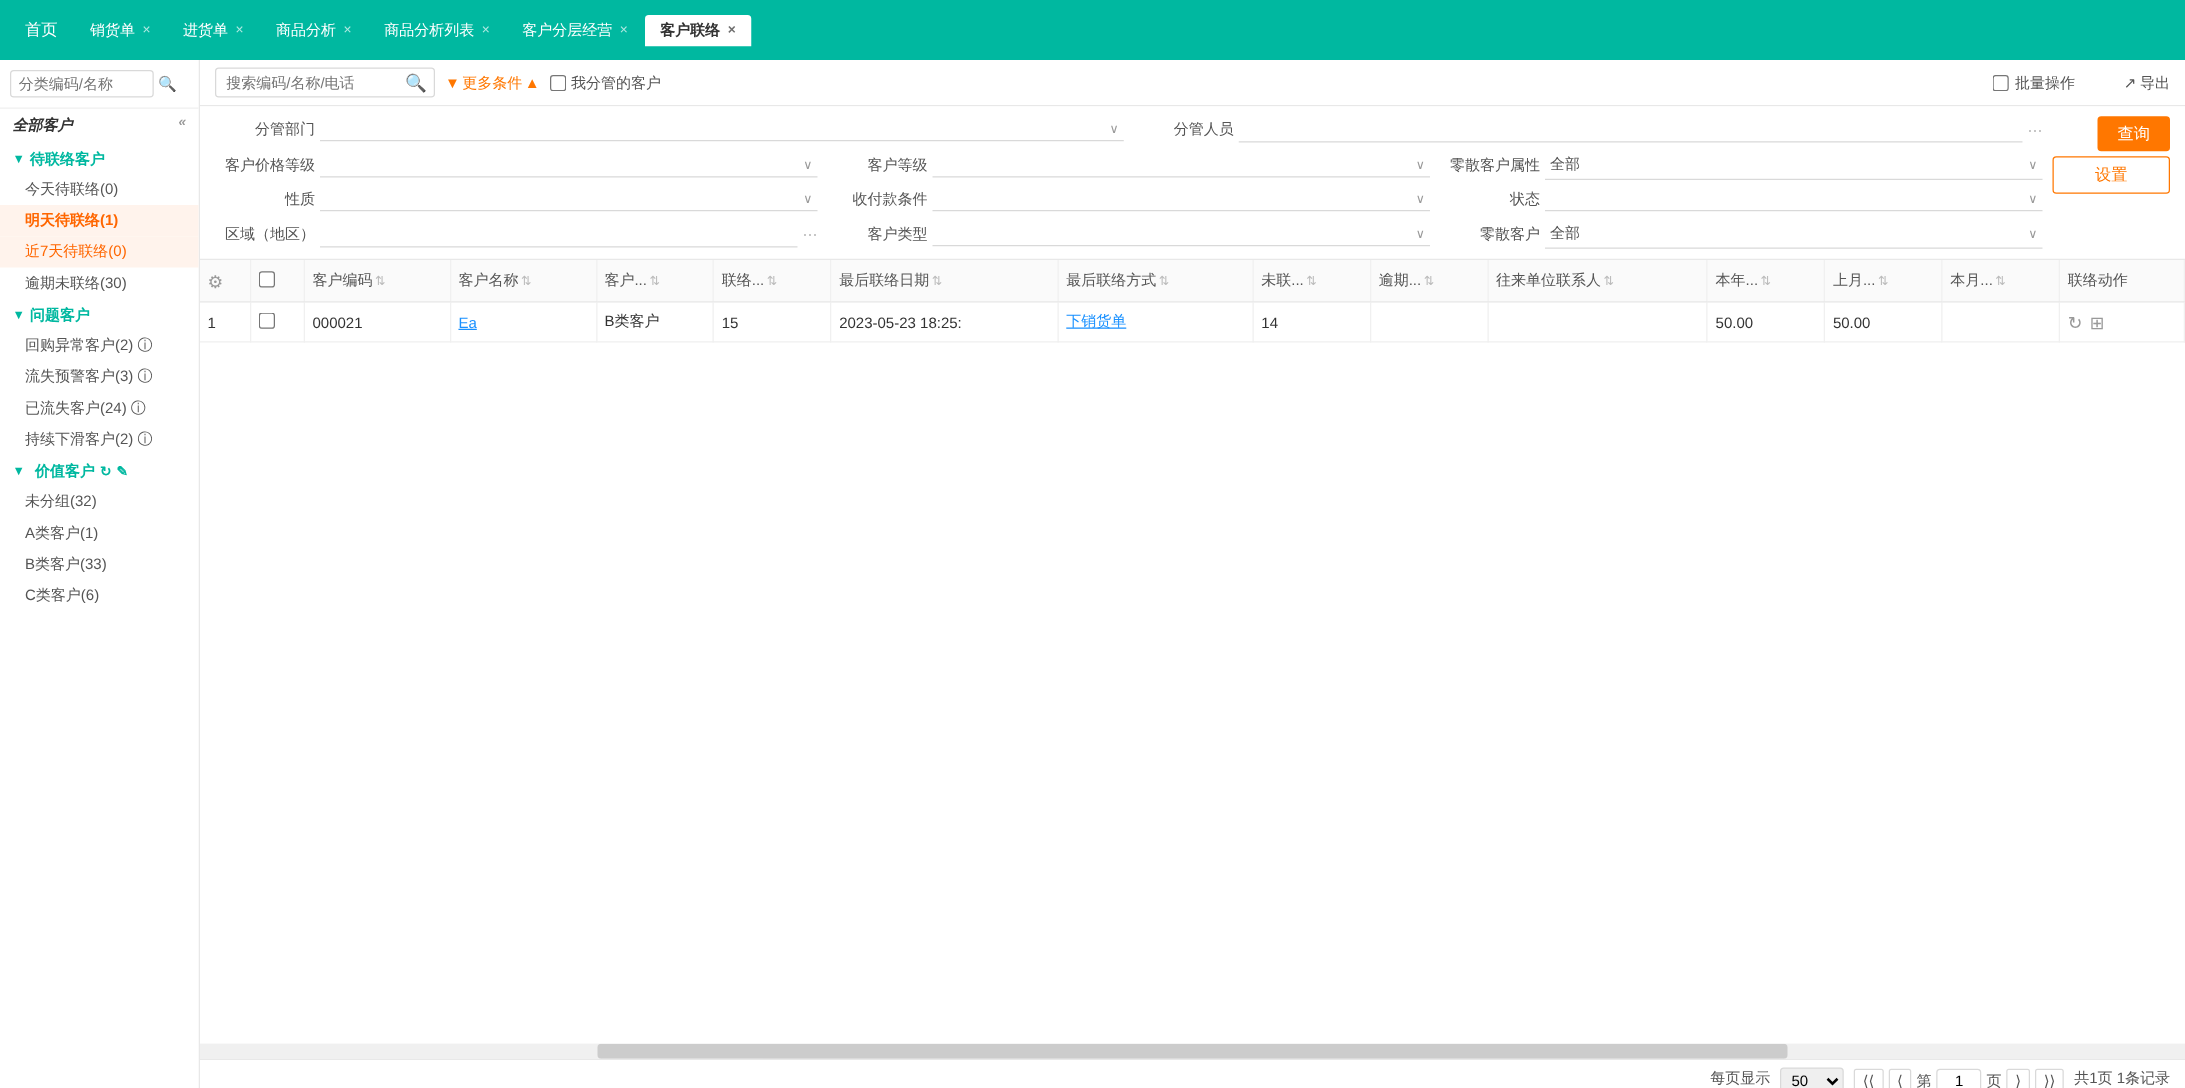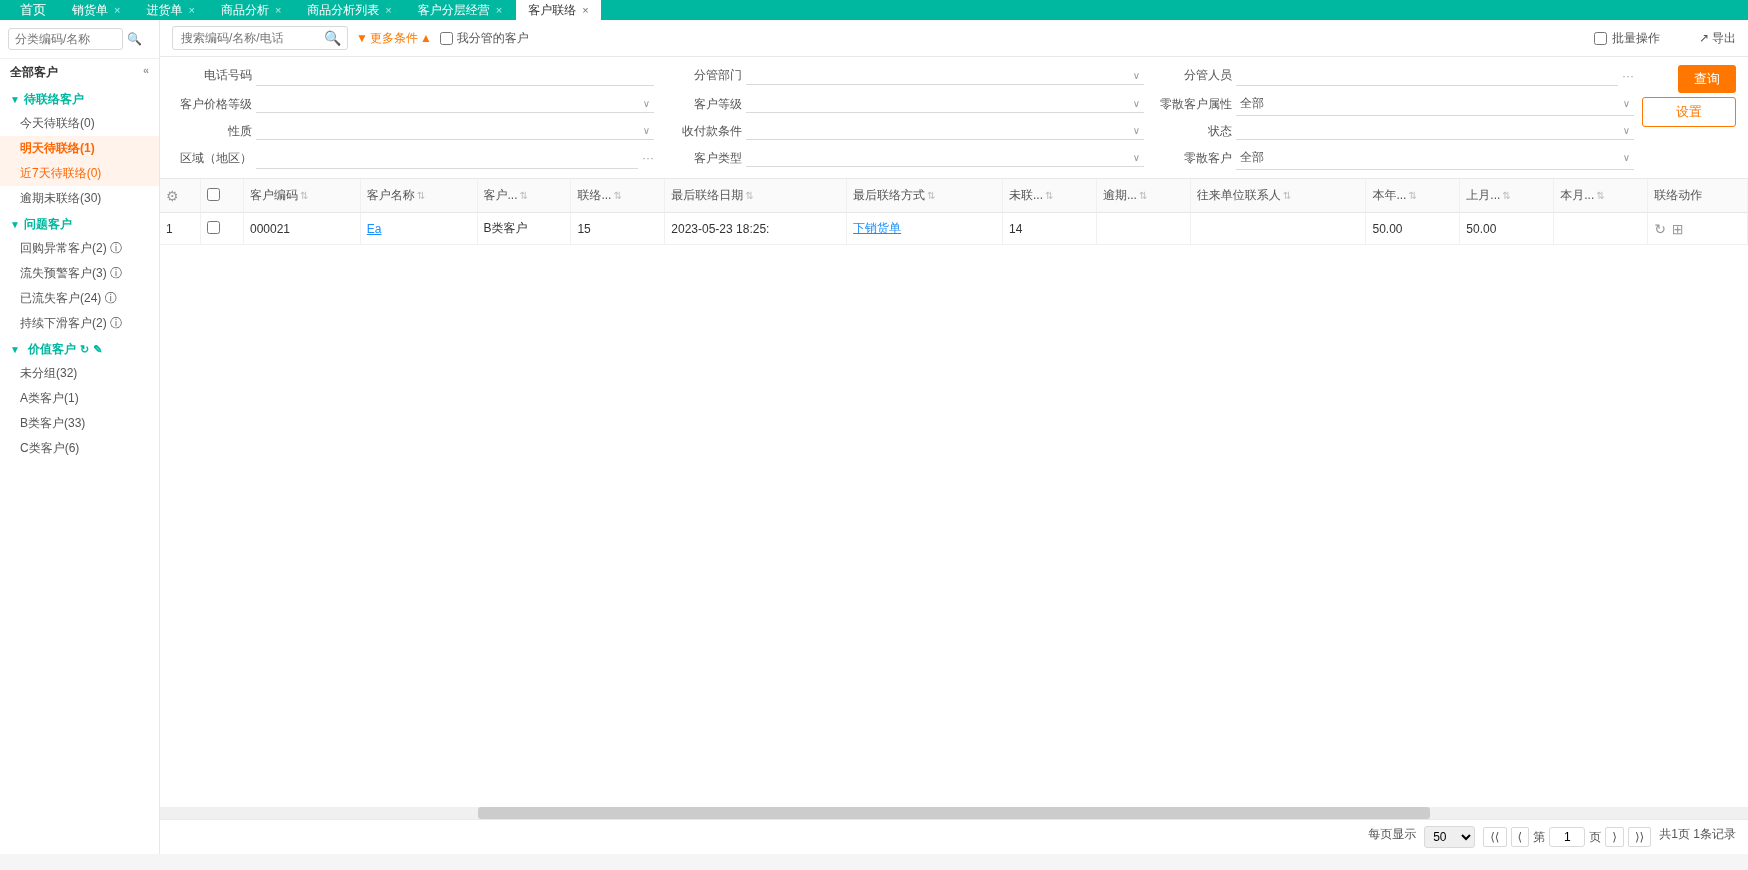--- a/index.html
+++ b/index.html
@@ -1,38 +1,38 @@
 <!DOCTYPE html>
 <html><head>
   <meta charset="utf-8">
   <style>
     * { box-sizing: border-box; margin: 0; padding: 0; font-family: 'Microsoft YaHei', Arial, sans-serif; font-size: 12px; }
     body { background: #f5f5f5; overflow-x: hidden; }
 
     
     .topnav {
       background: #00b8a0;
-      height: 20px;
+      height: 48px;
       display: flex;
       align-items: center;
       padding: 0 8px;
       gap: 2px;
     }
     .topnav-item {
       color: #fff;
       padding: 4px 12px;
       cursor: pointer;
       border-radius: 3px 3px 0 0;
       white-space: nowrap;
       font-size: 13px;
       display: flex;
       align-items: center;
       gap: 4px;
     }
-    .topnav-item.active { background: #fff; color: #333; }
+    .topnav-item.active { background: #fff; color: #333; font-weight: bold; }
     .topnav-item .close-x {
       font-size: 11px;
       opacity: 0.7;
       margin-left: 2px;
     }
     .topnav-home { font-size: 13px; }
 
     
     .main-layout {
       display: flex;
@@ -71,20 +71,21 @@
     }
     .sidebar-all-customers {
       display: flex;
       align-items: flex-start;
       justify-content: space-between;
       padding: 5px 10px;
       cursor: pointer;
       color: #333;
       font-weight: bold;
       font-size: 12px;
+      font-style: italic;
     }
     .sidebar-all-customers .collapse-icon { color: #999; font-size: 11px; }
     .sidebar-group-title {
       padding: 5px 10px 3px;
       color: #00b8a0;
       font-weight: bold;
       font-size: 12px;
       display: flex;
       align-items: center;
     }
@@ -449,24 +450,20 @@
         </div>
       </div>
     </div>
 
     <div class="advanced-filter">
       <div style="display:flex; gap:8px; align-items:flex-start;">
         <div style="flex:1;">
 
           <div class="filter-row">
             <div class="filter-cell">
-              <span class="filter-label">电话号码</span>
-              <input class="filter-input" type="text" style="flex: 1 1 0%;">
-            </div>
-            <div class="filter-cell">
               <span class="filter-label">分管部门</span>
               <div class="filter-select" style="flex:1;">
                 <span></span>
                   <span class="sel-arrow">∨</span>
               </div>
             </div>
             <div class="filter-cell">
               <span class="filter-label">分管人员</span>
               <input class="filter-input" type="text" style="flex: 1 1 0%;">
               <span class="filter-more-icon">···</span>

